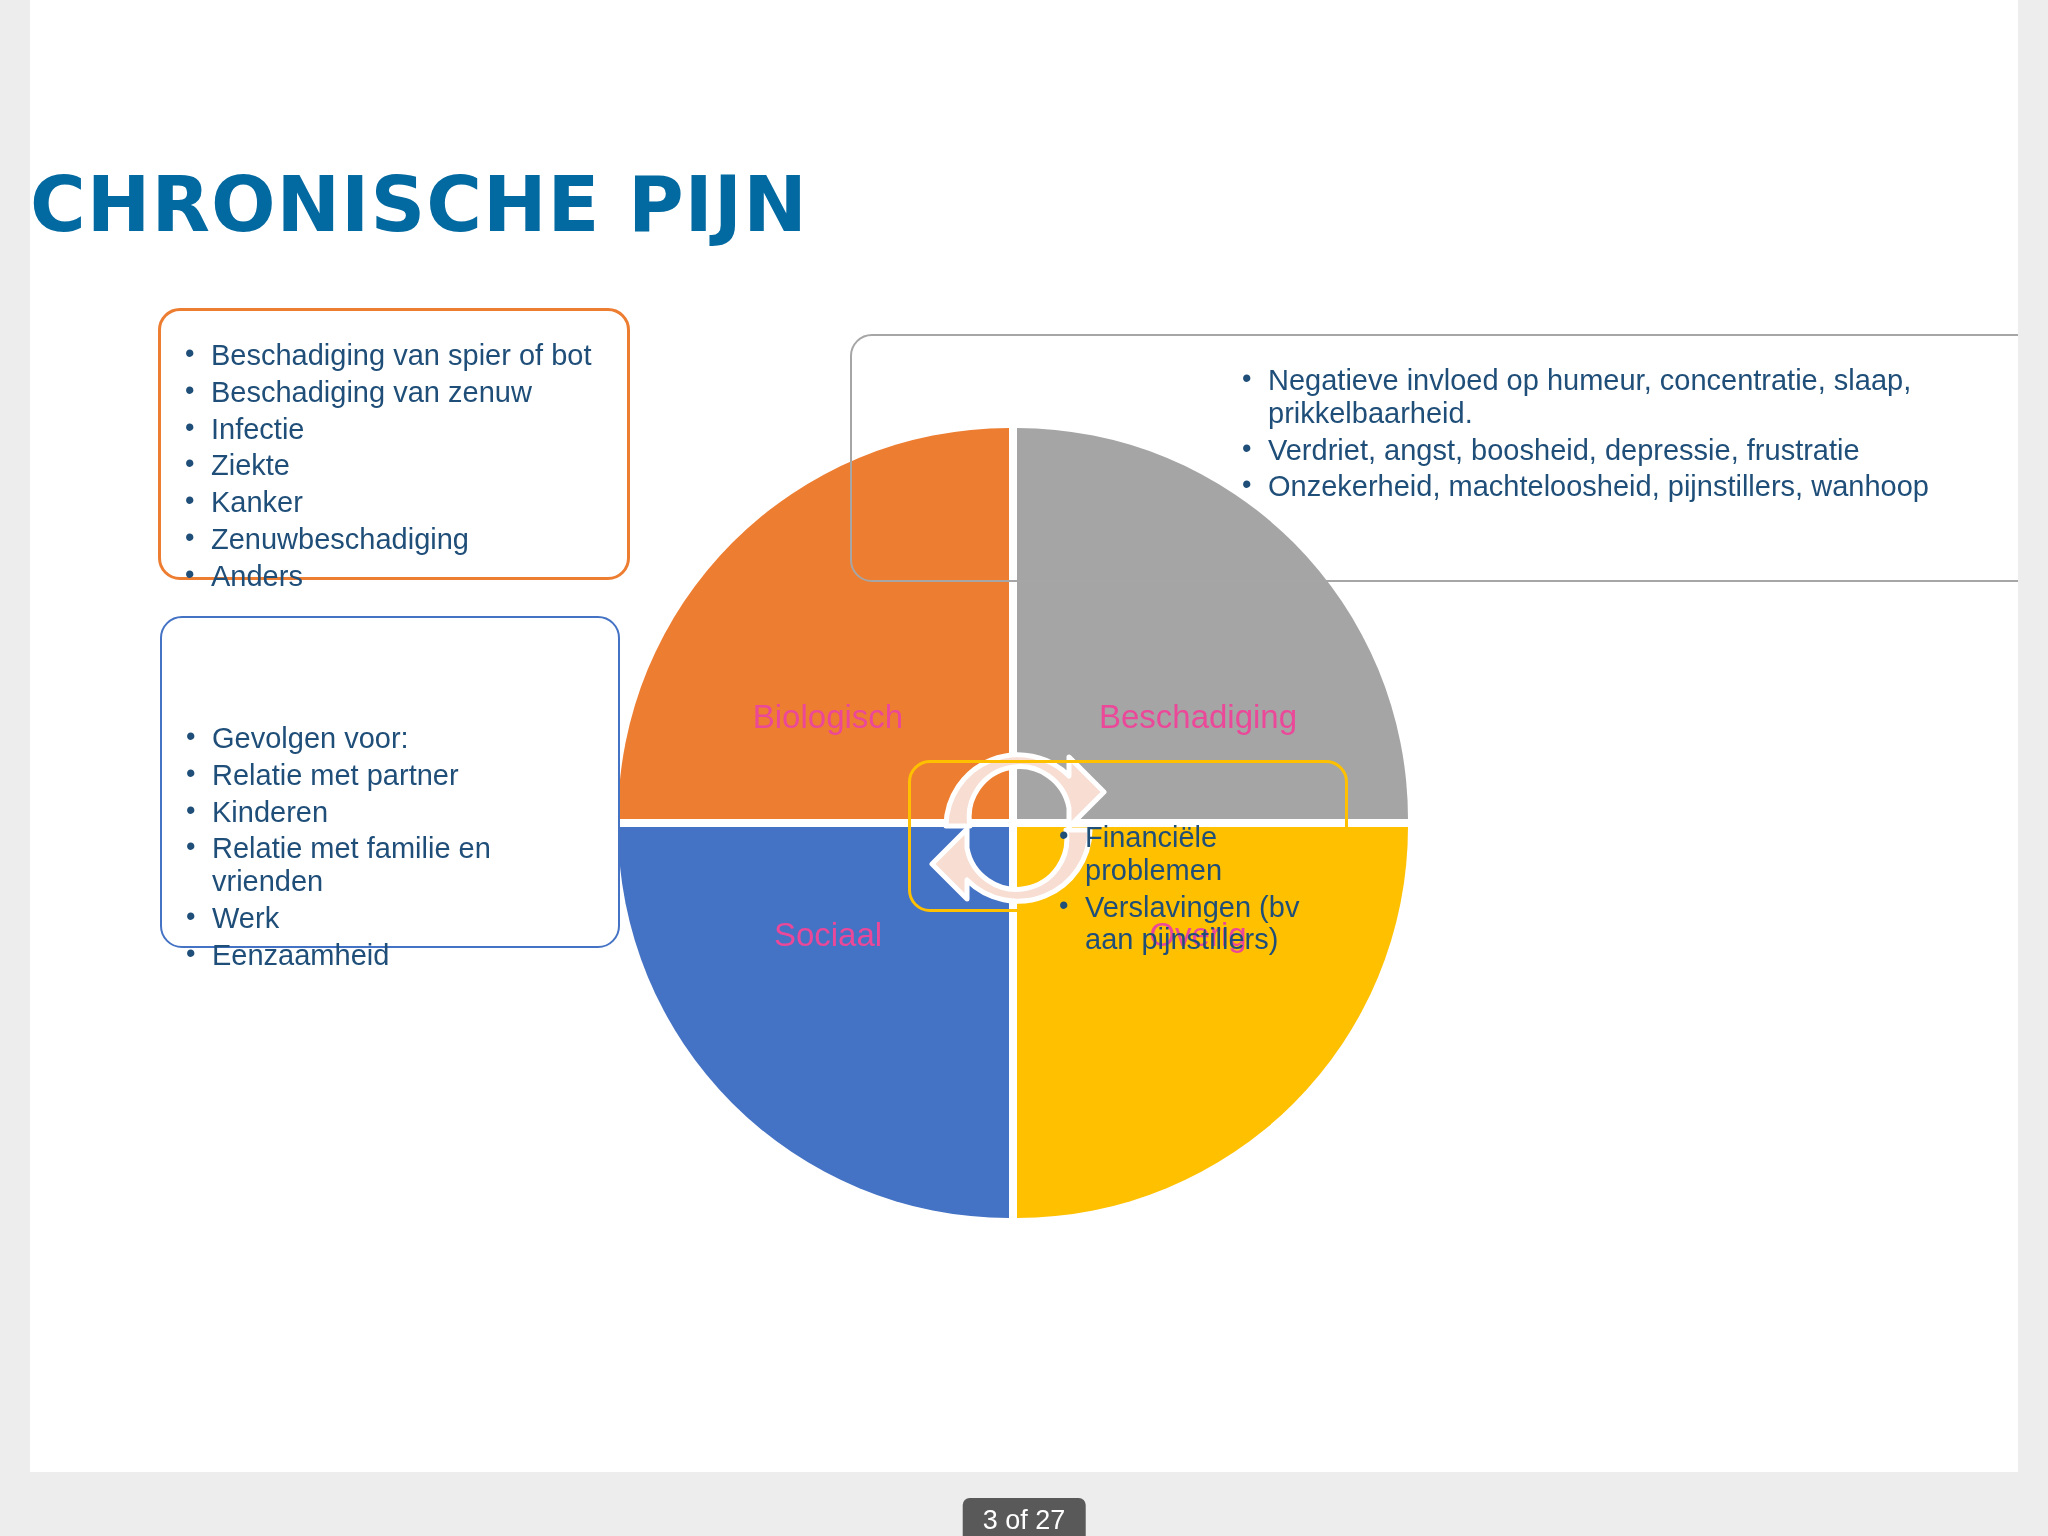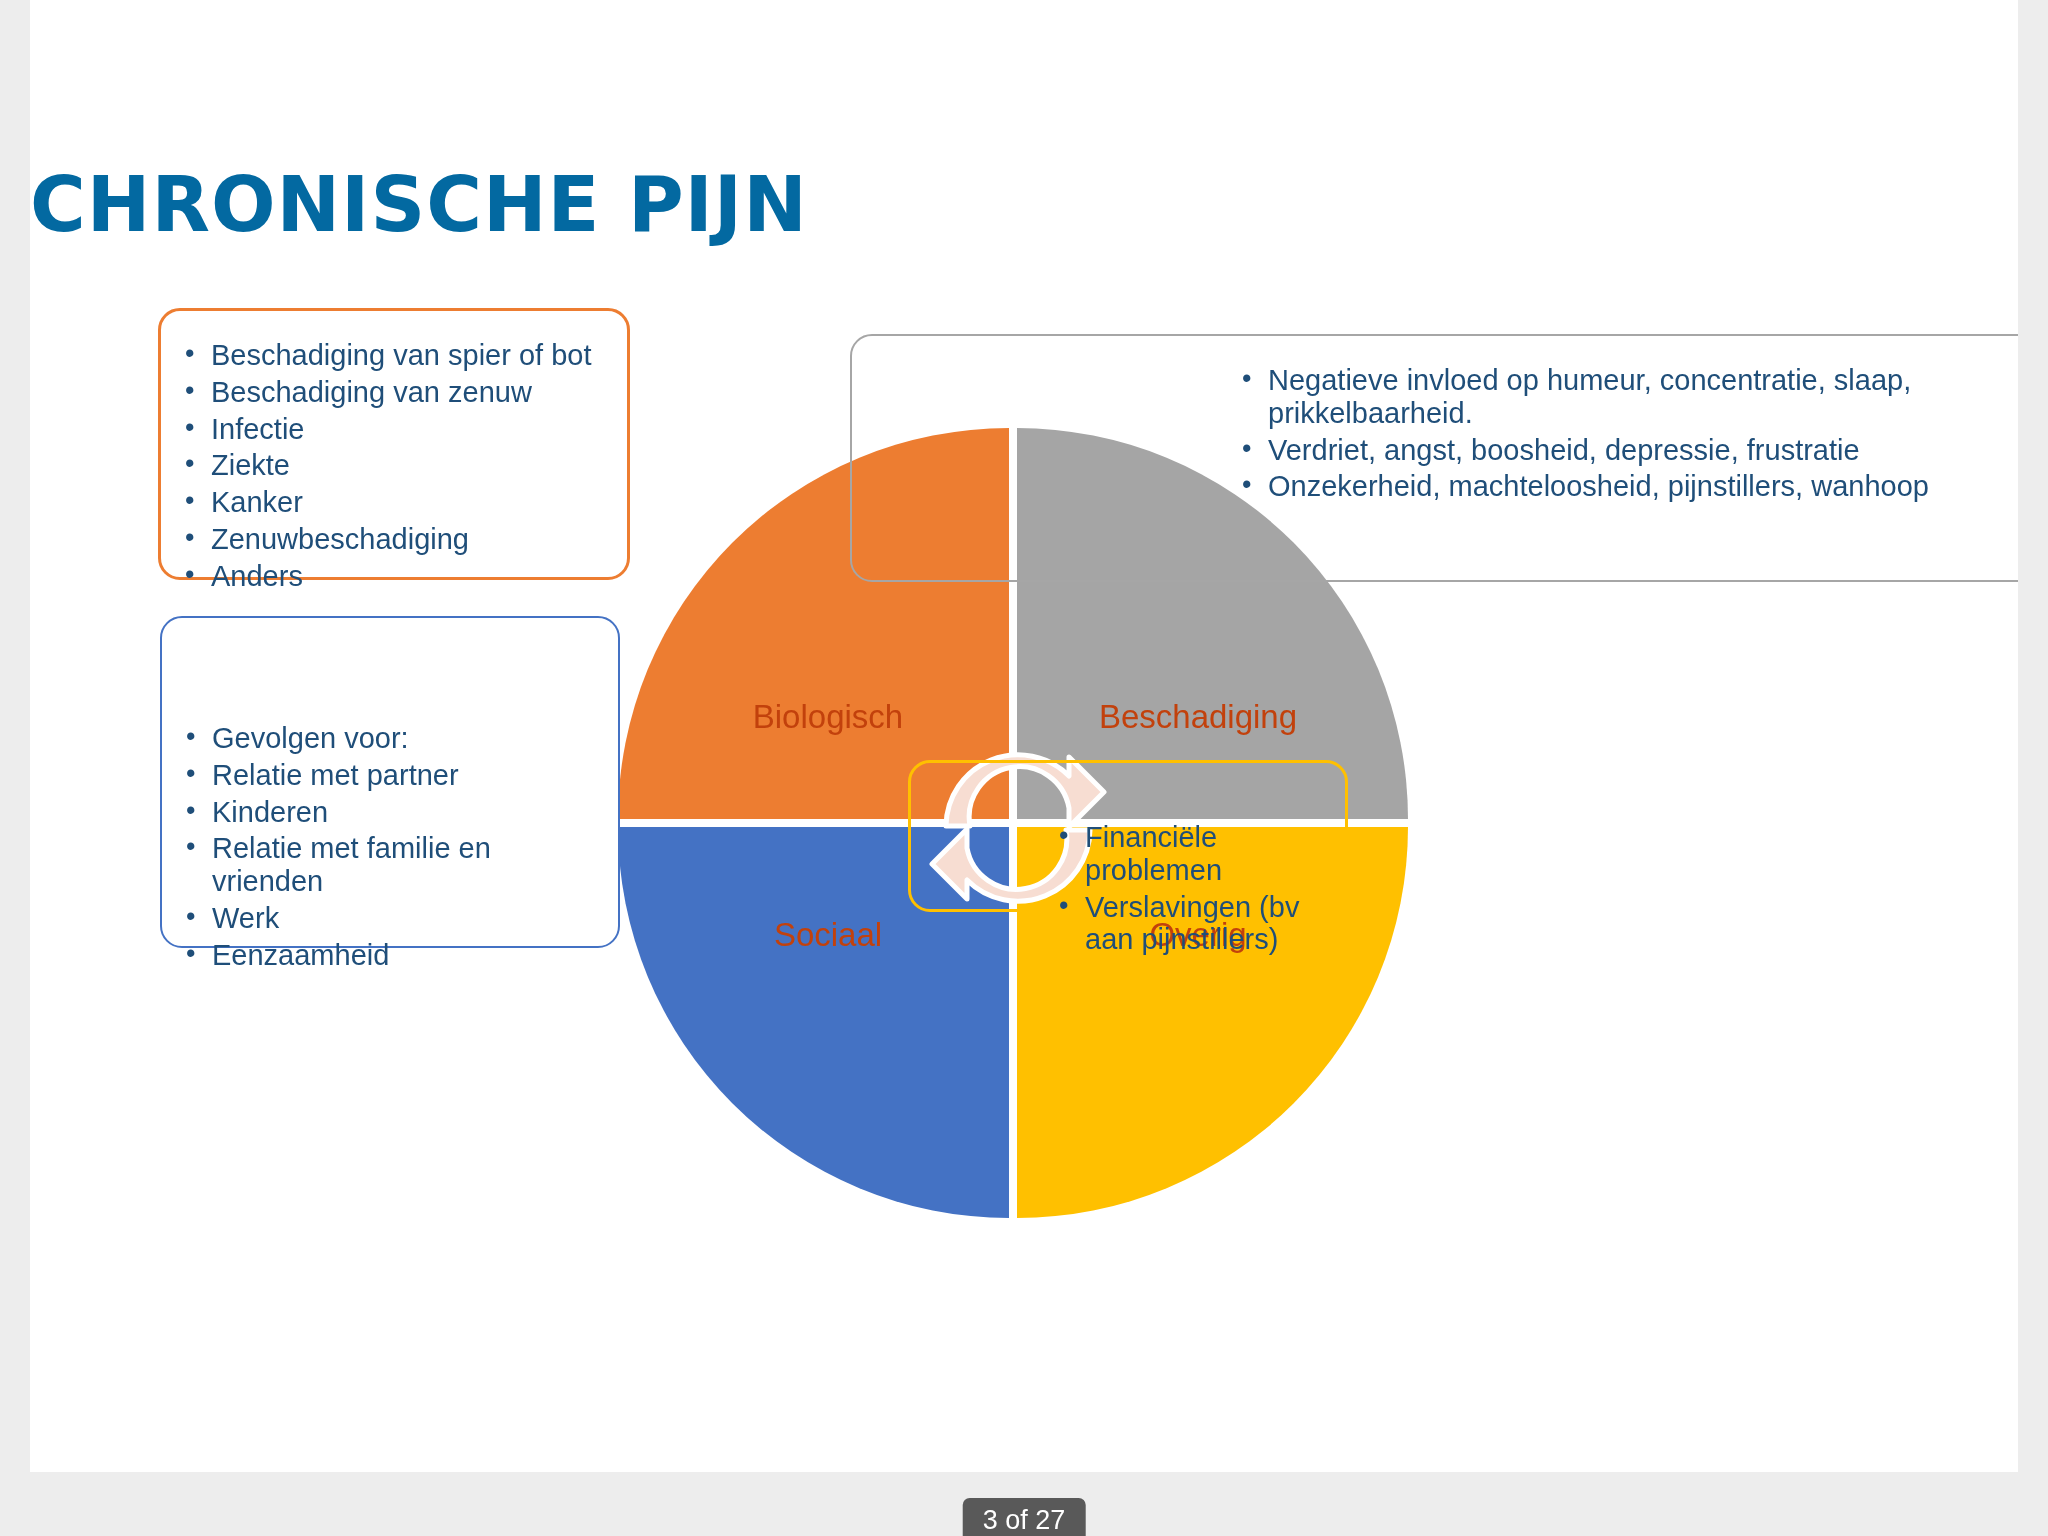--- a/index.html
+++ b/index.html
@@ -58,21 +58,21 @@
     width: 391px;
     height: 391px;
   }
   .quad-tl { left: 0px;   top: 0px;   background: #ED7D31; border-radius: 391px 0 0 0; }
   .quad-tr { left: 399px; top: 0px;   background: #A5A5A5; border-radius: 0 391px 0 0; }
   .quad-bl { left: 0px;   top: 399px; background: #4472C4; border-radius: 0 0 0 391px; }
   .quad-br { left: 399px; top: 399px; background: #FFC000; border-radius: 0 0 391px 0; }
 
   .quad-label {
     position: absolute;
-    color: #c2410c;
+    color: #ec4899;
     font-size: 33px;
     font-family: "Liberation Sans", sans-serif;
     white-space: nowrap;
   }
   #label-bio   { left: 30px;  top: 270px; width: 360px; text-align: center; }
   #label-psy   { left: 400px; top: 270px; width: 360px; text-align: center; }
   #label-soc   { left: 30px;  top: 488px; width: 360px; text-align: center; }
   #label-ove   { left: 400px; top: 488px; width: 360px; text-align: center; }
 
   #cycle-arrows {

